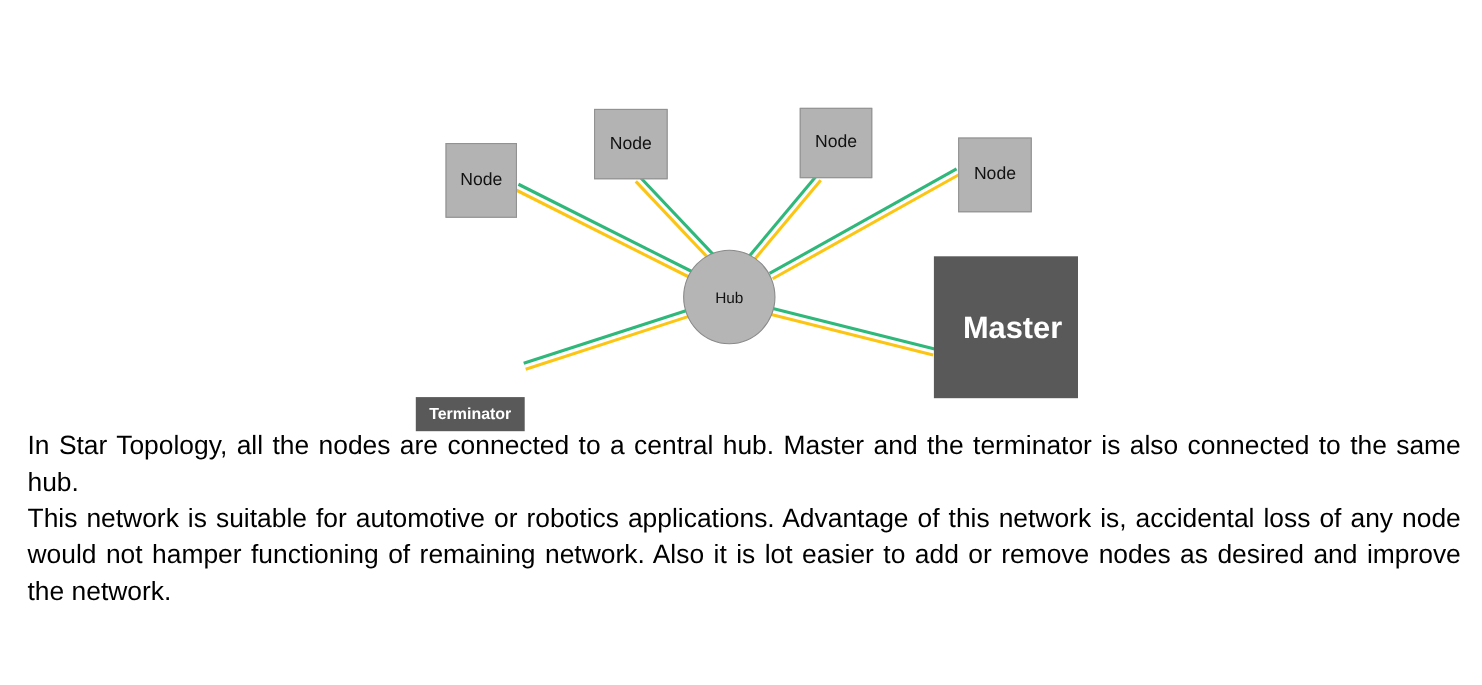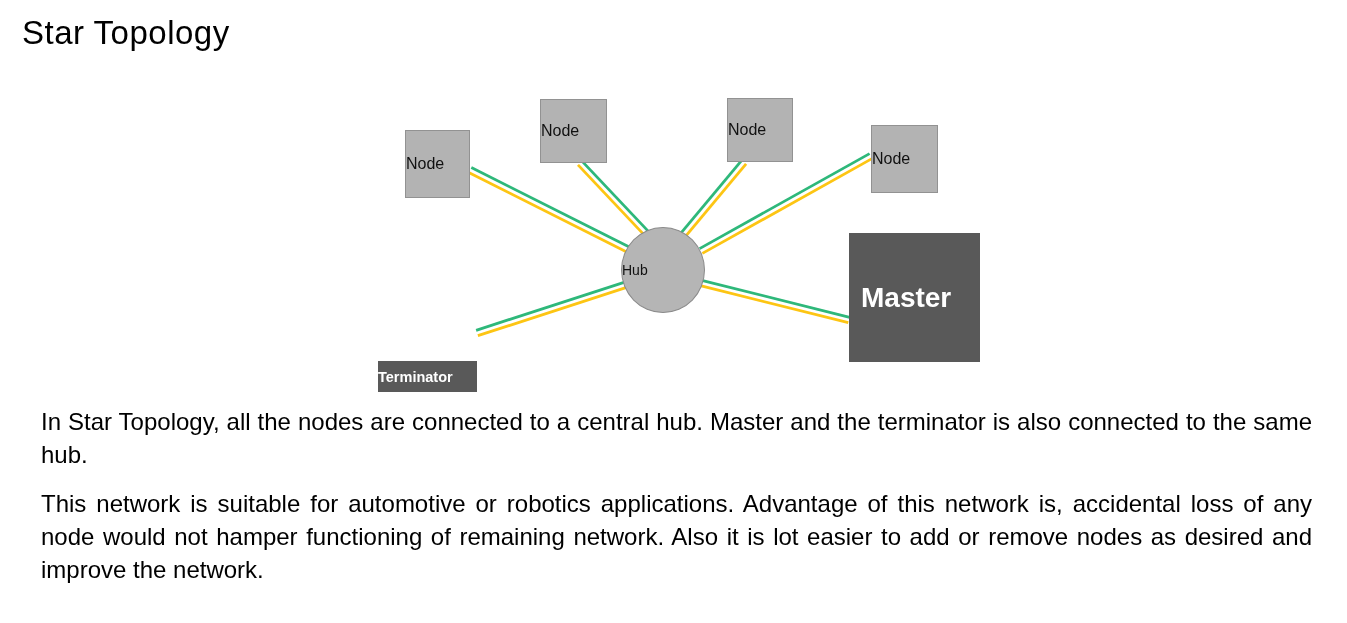--- a/index.html
+++ b/index.html
@@ -25,21 +25,21 @@
     position: absolute;
     left: 0; top: 0;
     width: 1347px;
     height: 623px;
   }
   .dbox {
     position: absolute;
     box-sizing: border-box;
     display: flex;
     align-items: center;
-    justify-content: flex-start;
+    justify-content: center;
     text-align: center;
   }
   .dbox.node span {
     font-size: 16px;
     color: #111111;
   }
   .dbox.terminator span {
     font-size: 14.5px;
     font-weight: 700;
     color: #ffffff;
@@ -57,28 +57,27 @@
   .description {
     position: absolute;
     left: 25px;
     top: 389px;
     width: 1303px;
     font-size: 24px;
     line-height: 33px;
     color: #000000;
     text-align: justify;
   }
-  .description p { margin: 16px; }
+  .description p { margin: 0; }
 </style>
 </head>
 <body>
 
 <div class="page">
 
-  <h1 class="page-title">Star Topology</h1>
 
   <div>
     <svg id="wires" viewBox="0 0 1347 623">
         <line x1="471.3" y1="167.5" x2="630.3" y2="247.5" stroke="#2eb87a" stroke-width="2.8"></line>
         <line x1="468.7" y1="172.5" x2="627.7" y2="252.5" stroke="#fdc513" stroke-width="2.8"></line>
         <line x1="582.0" y1="161.1" x2="650.0" y2="233.1" stroke="#2eb87a" stroke-width="2.8"></line>
         <line x1="578.0" y1="164.9" x2="646.0" y2="236.9" stroke="#fdc513" stroke-width="2.8"></line>
         <line x1="741.9" y1="160.2" x2="680.9" y2="233.2" stroke="#2eb87a" stroke-width="2.8"></line>
         <line x1="746.1" y1="163.8" x2="685.1" y2="236.8" stroke="#fdc513" stroke-width="2.8"></line>
         <line x1="869.6" y1="153.6" x2="699.6" y2="248.6" stroke="#2eb87a" stroke-width="2.8"></line>

